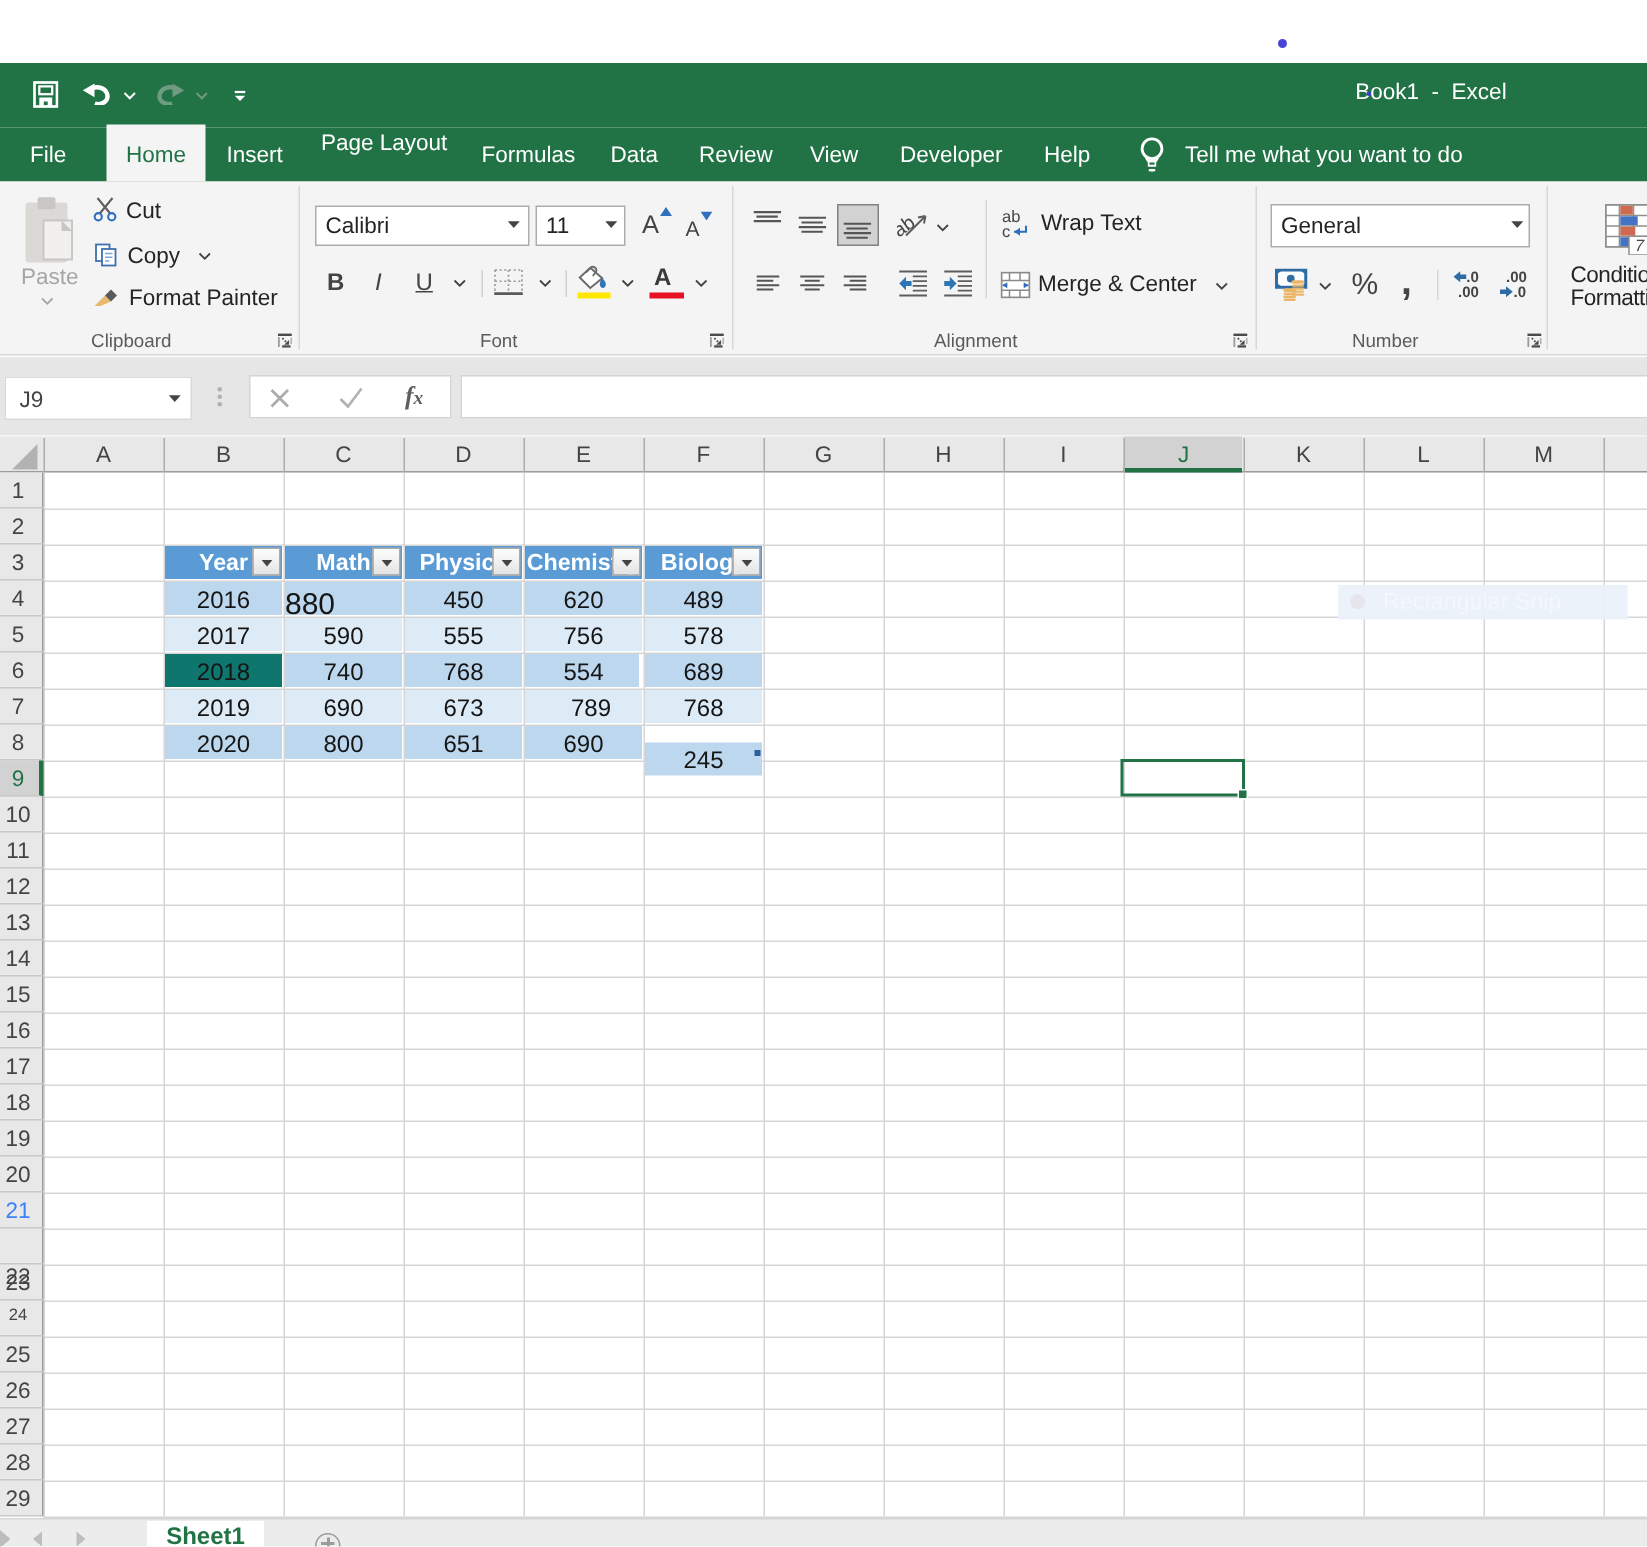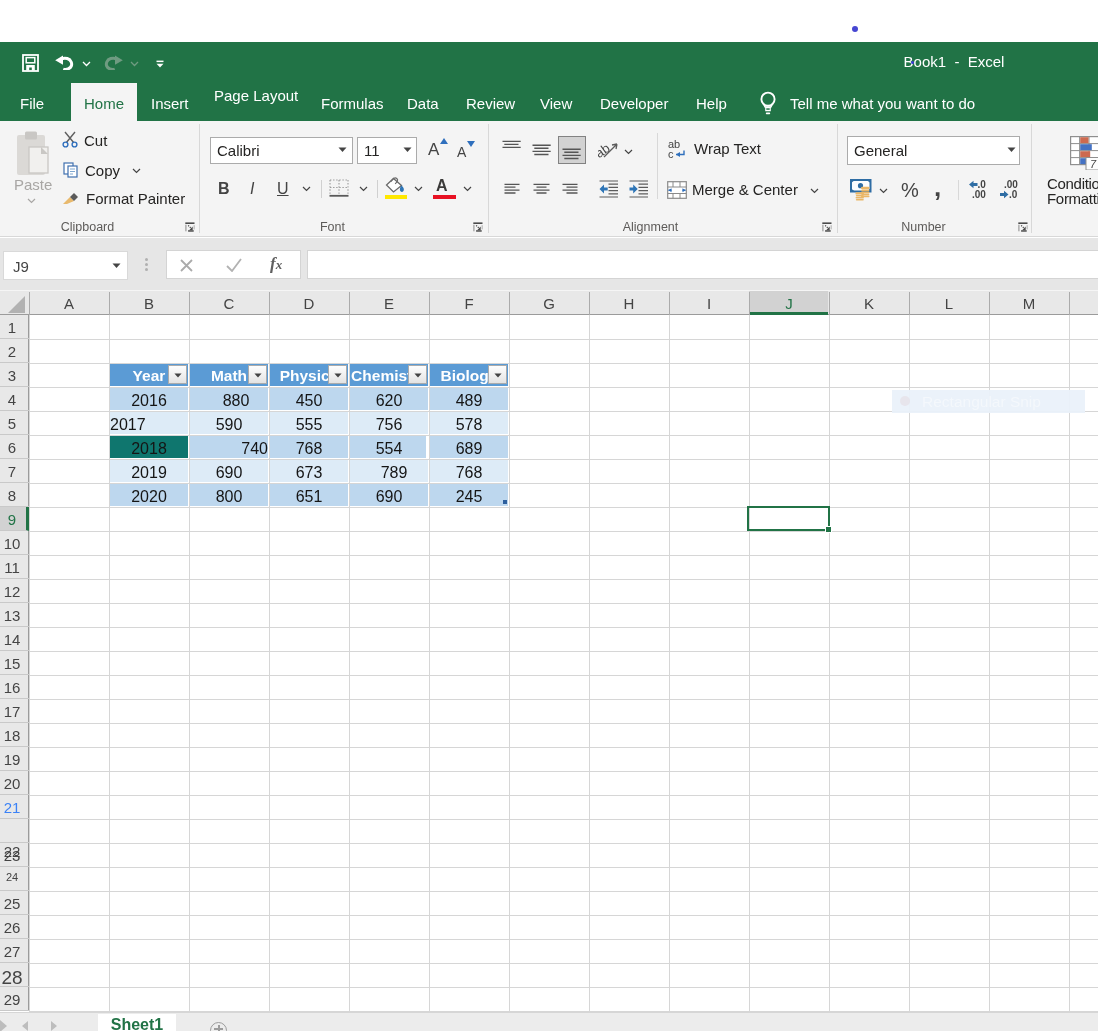--- a/index.html
+++ b/index.html
@@ -448,21 +448,21 @@
   <div class="tx" style="left:0;top:847px;width:24px;text-align:center;font-size:15px;color:#444;">23</div>
   <div class="abs" style="left:0;top:890px;width:29px;height:1px;background:#c9c9c9;"></div>
   <div class="tx" style="left:0;top:871px;width:24px;text-align:center;font-size:11px;color:#444;">24</div>
   <div class="abs" style="left:0;top:914px;width:29px;height:1px;background:#c9c9c9;"></div>
   <div class="tx" style="left:0;top:895px;width:24px;text-align:center;font-size:15px;color:#444;">25</div>
   <div class="abs" style="left:0;top:938px;width:29px;height:1px;background:#c9c9c9;"></div>
   <div class="tx" style="left:0;top:919px;width:24px;text-align:center;font-size:15px;color:#444;">26</div>
   <div class="abs" style="left:0;top:962px;width:29px;height:1px;background:#c9c9c9;"></div>
   <div class="tx" style="left:0;top:943px;width:24px;text-align:center;font-size:15px;color:#444;">27</div>
   <div class="abs" style="left:0;top:986px;width:29px;height:1px;background:#c9c9c9;"></div>
-  <div class="tx" style="left:0;top:967px;width:24px;text-align:center;font-size:19px;color:#444;">28</div>
+  <div class="tx" style="left:0;top:967px;width:24px;text-align:center;font-size:15px;color:#444;">28</div>
   <div class="abs" style="left:0;top:1010px;width:29px;height:1px;background:#c9c9c9;"></div>
   <div class="tx" style="left:0;top:991px;width:24px;text-align:center;font-size:15px;color:#444;">29</div>
 
   <div class="abs" style="left:110px;top:364px;width:78px;height:22px;background:#5b9bd5;overflow:hidden;">
       <div style="position:absolute;left:0;top:3px;width:78px;text-align:center;font-size:15.5px;font-weight:bold;color:#fff;white-space:nowrap;">Year</div>
       <div style="position:absolute;right:1px;top:1px;width:19px;height:19px;background:linear-gradient(#fefefe,#e3e3e3);border:1px solid #ababab;">
         <svg width="8" height="5" viewBox="0 0 8 5" style="position:absolute;left:5px;top:7px">
           <path d="M0.4 0.4 L7.6 0.4 L4 4.6 z" fill="#444"></path>
         </svg>
       </div>
@@ -496,51 +496,51 @@
       <div style="position:absolute;right:1px;top:1px;width:19px;height:19px;background:linear-gradient(#fefefe,#e3e3e3);border:1px solid #ababab;">
         <svg width="8" height="5" viewBox="0 0 8 5" style="position:absolute;left:5px;top:7px">
           <path d="M0.4 0.4 L7.6 0.4 L4 4.6 z" fill="#444"></path>
         </svg>
       </div>
     </div>
   <div class="abs" style="left:110px;top:388px;width:78px;height:22px;background:#bdd7ee;">
       <div style="position:absolute;left:0;top:4px;width:78px;text-align:center;font-size:16px;color:#151515;">2016</div>
     </div>
   <div class="abs" style="left:190px;top:388px;width:78px;height:22px;background:#bdd7ee;">
-      <div style="position:absolute;left:0;top:4px;width:92px;text-align:center;font-size:16px;color:#151515;">880</div>
+      <div style="position:absolute;left:0;top:4px;width:92px;font-size:20px;color:#151515;">880</div>
     </div>
   <div class="abs" style="left:270px;top:388px;width:78px;height:22px;background:#bdd7ee;">
       <div style="position:absolute;left:0;top:4px;width:78px;text-align:center;font-size:16px;color:#151515;">450</div>
     </div>
   <div class="abs" style="left:350px;top:388px;width:78px;height:22px;background:#bdd7ee;">
       <div style="position:absolute;left:0;top:4px;width:78px;text-align:center;font-size:16px;color:#151515;">620</div>
     </div>
   <div class="abs" style="left:430px;top:388px;width:78px;height:22px;background:#bdd7ee;">
       <div style="position:absolute;left:0;top:4px;width:78px;text-align:center;font-size:16px;color:#151515;">489</div>
     </div>
   <div class="abs" style="left:110px;top:412px;width:78px;height:22px;background:#ddebf7;">
-      <div style="position:absolute;left:0;top:4px;width:78px;text-align:left;font-size:16px;color:#151515;">2017</div>
+      <div style="position:absolute;left:0;top:4px;width:78px;text-align:center;font-size:16px;color:#151515;">2017</div>
     </div>
   <div class="abs" style="left:190px;top:412px;width:78px;height:22px;background:#ddebf7;">
       <div style="position:absolute;left:0;top:4px;width:78px;text-align:center;font-size:16px;color:#151515;">590</div>
     </div>
   <div class="abs" style="left:270px;top:412px;width:78px;height:22px;background:#ddebf7;">
       <div style="position:absolute;left:0;top:4px;width:78px;text-align:center;font-size:16px;color:#151515;">555</div>
     </div>
   <div class="abs" style="left:350px;top:412px;width:78px;height:22px;background:#ddebf7;">
       <div style="position:absolute;left:0;top:4px;width:78px;text-align:center;font-size:16px;color:#151515;">756</div>
     </div>
   <div class="abs" style="left:430px;top:412px;width:78px;height:22px;background:#ddebf7;">
       <div style="position:absolute;left:0;top:4px;width:78px;text-align:center;font-size:16px;color:#151515;">578</div>
     </div>
   <div class="abs" style="left:110px;top:436px;width:78px;height:22px;background:#0f766e;">
       <div style="position:absolute;left:0;top:4px;width:78px;text-align:center;font-size:16px;color:#151515;">2018</div>
     </div>
   <div class="abs" style="left:190px;top:436px;width:78px;height:22px;background:#bdd7ee;">
-      <div style="position:absolute;left:0;top:4px;width:78px;text-align:right;font-size:16px;color:#151515;">740</div>
+      <div style="position:absolute;left:0;top:4px;width:78px;text-align:center;font-size:16px;color:#151515;">740</div>
     </div>
   <div class="abs" style="left:270px;top:436px;width:78px;height:22px;background:#bdd7ee;">
       <div style="position:absolute;left:0;top:4px;width:78px;text-align:center;font-size:16px;color:#151515;">768</div>
     </div>
   <div class="abs" style="left:350px;top:436px;width:76px;height:22px;background:#bdd7ee;">
       <div style="position:absolute;left:0;top:4px;width:78px;text-align:center;font-size:16px;color:#151515;">554</div>
     </div>
   <div class="abs" style="left:430px;top:436px;width:78px;height:22px;background:#bdd7ee;">
       <div style="position:absolute;left:0;top:4px;width:78px;text-align:center;font-size:16px;color:#151515;">689</div>
     </div>
@@ -564,21 +564,21 @@
     </div>
   <div class="abs" style="left:190px;top:484px;width:78px;height:22px;background:#bdd7ee;">
       <div style="position:absolute;left:0;top:4px;width:78px;text-align:center;font-size:16px;color:#151515;">800</div>
     </div>
   <div class="abs" style="left:270px;top:484px;width:78px;height:22px;background:#bdd7ee;">
       <div style="position:absolute;left:0;top:4px;width:78px;text-align:center;font-size:16px;color:#151515;">651</div>
     </div>
   <div class="abs" style="left:350px;top:484px;width:78px;height:22px;background:#bdd7ee;">
       <div style="position:absolute;left:0;top:4px;width:78px;text-align:center;font-size:16px;color:#151515;">690</div>
     </div>
-  <div class="abs" style="left:430px;top:484px;width:78px;height:22px;background:#bdd7ee;padding-left:19px;">
+  <div class="abs" style="left:430px;top:495px;width:78px;height:22px;background:#bdd7ee;padding-left:19px;">
       <div style="position:absolute;left:0;top:4px;width:78px;text-align:center;font-size:16px;color:#151515;">245</div>
     </div>
   <div class="abs" style="left:503px;top:500px;width:4px;height:4px;background:#2c5f9e;"></div>
 
   <div class="abs" style="left:892px;top:390px;width:193px;height:23px;background:rgba(234,241,250,0.94);"></div>
   <div class="abs" style="left:900px;top:396px;width:10px;height:10px;border-radius:50%;background:rgba(225,203,208,0.32);"></div>
   <div class="tx" style="left:885px;top:393px;width:193px;text-align:center;font-size:15.5px;color:rgba(255,255,255,0.45);">Rectangular Snip</div>
 
   <div class="abs" style="left:747px;top:506px;width:83px;height:25px;border:2px solid #217346;"></div>
   <div class="abs" style="left:825px;top:526px;width:7px;height:7px;background:#fff;"></div>

